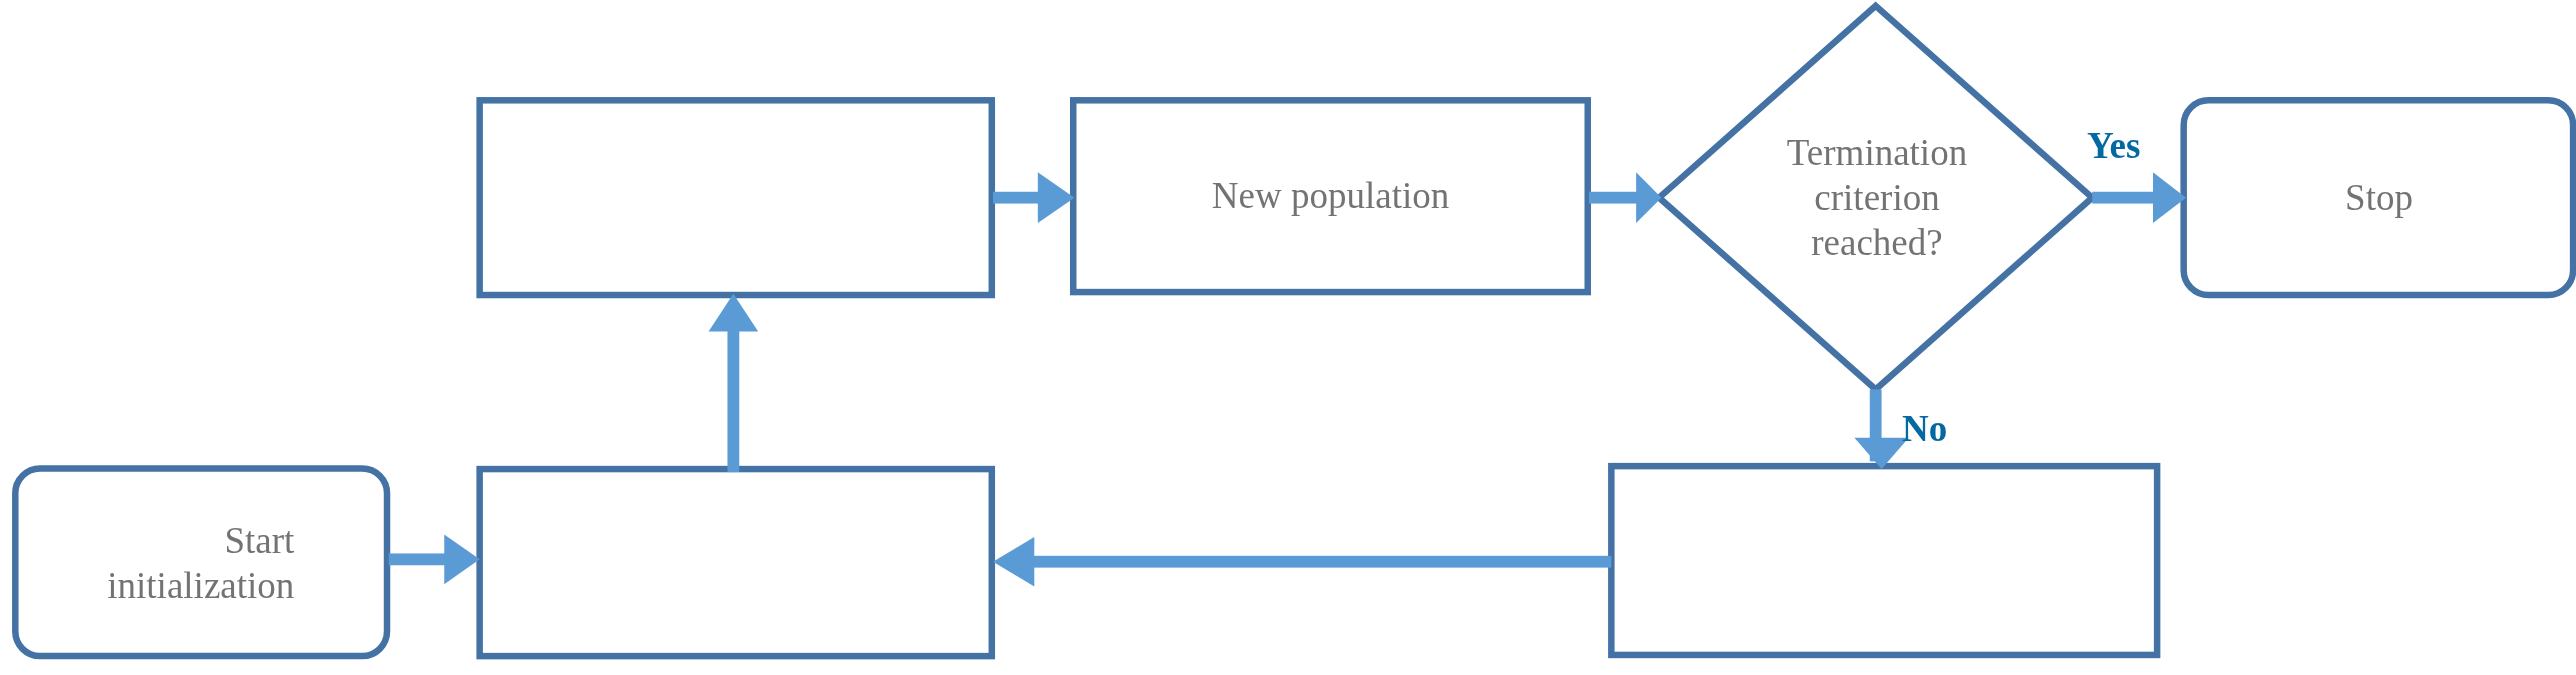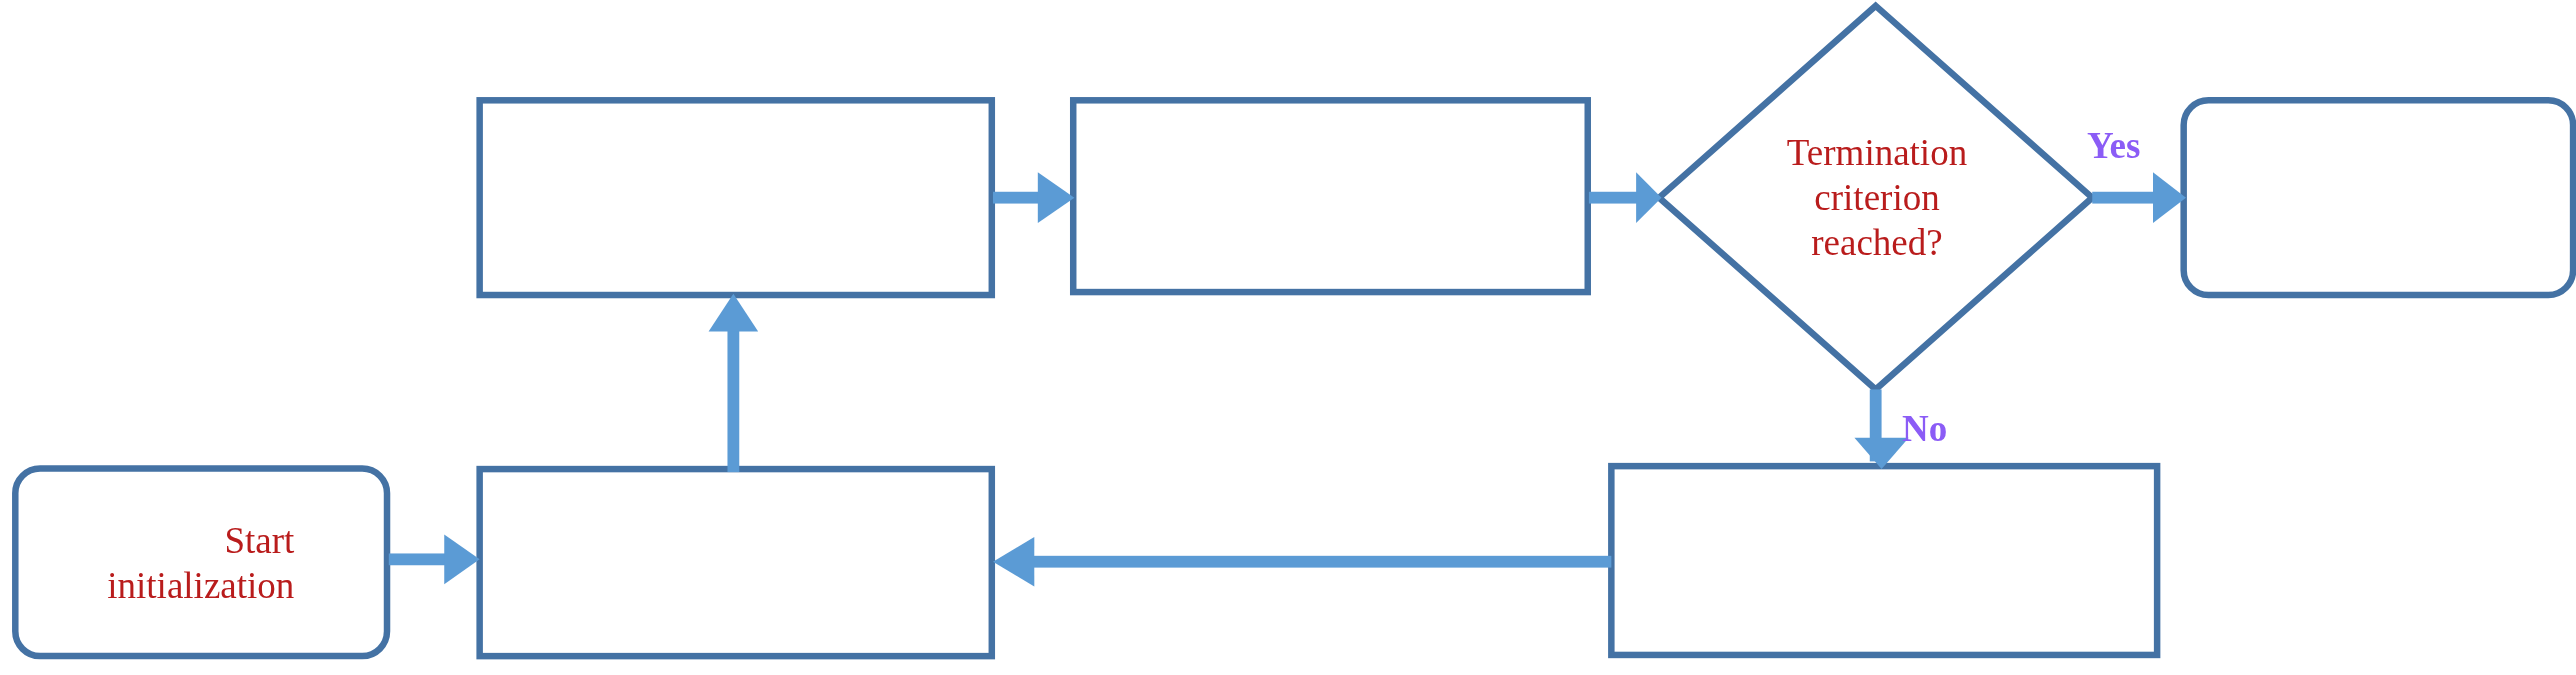--- a/index.html
+++ b/index.html
@@ -23,30 +23,30 @@
     top: 0;
     width: 2576px;
     height: 675px;
   }
   .node-label {
     position: absolute;
     display: flex;
     align-items: center;
     justify-content: center;
     text-align: center;
-    color: #b91c1c;
+    color: #737373;
     font-family: "Liberation Serif", "DejaVu Serif", serif;
     font-size: 37px;
     line-height: 1.22;
     white-space: pre-line;
     pointer-events: none;
   }
   .edge-label {
     position: absolute;
-    color: #8b5cf6;
+    color: #0369a1;
     font-family: "Liberation Serif", "DejaVu Serif", serif;
     font-size: 37px;
     font-weight: bold;
     line-height: 1;
   }
 </style>
 </head>
 <body>
 
 <div id="canvas">
@@ -102,25 +102,27 @@
       <polygon points="1752,910 1752,994 1682,952" fill="#5B9BD5"></polygon>
     </g>
 
   </svg>
 
   <div class="node-label" style="left:14.8px; top:469px; width:372px; height:188px;text-align:right;">Start
 initialization</div>
 
 
 
+  <div class="node-label" style="left:1073px; top:100px; width:515px; height:192px;">New population</div>
 
   <div class="node-label" style="left:1700px; top:44px; width:354px; height:307px;">Termination
 criterion
 reached?</div>
 
+  <div class="node-label" style="left:2184px; top:100px; width:390px; height:195px;">Stop</div>
 
 
   <div class="edge-label" style="left:2087px; top:127px;">Yes</div>
 
   <div class="edge-label" style="left:1902px; top:410px;">No</div>
 
 </div>
 
 
 </body></html>

